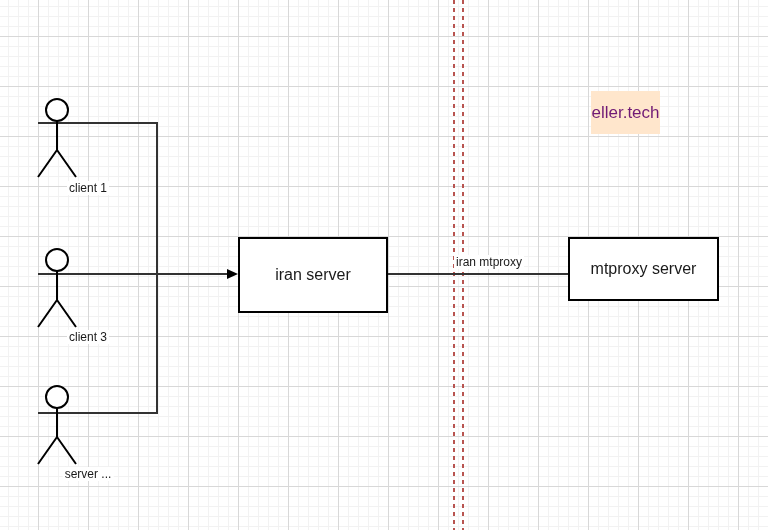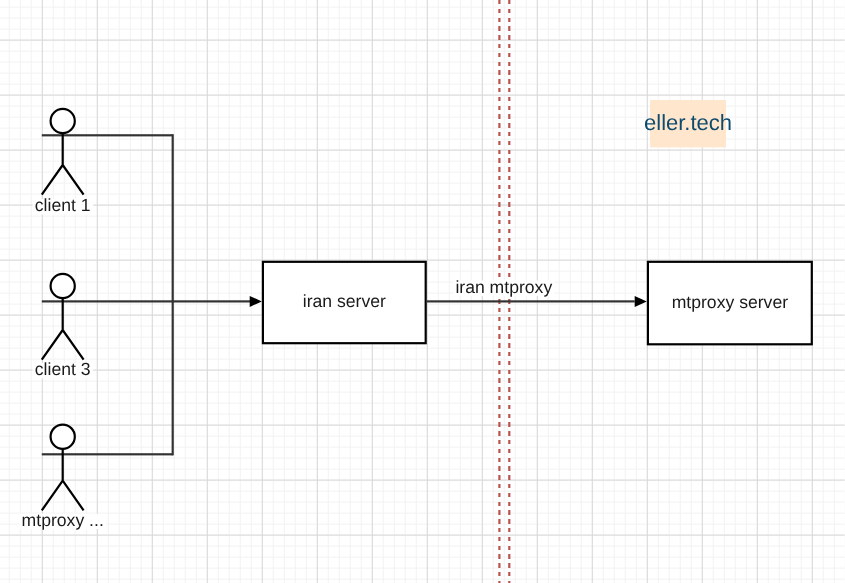--- a/index.html
+++ b/index.html
@@ -31,38 +31,39 @@
     background:repeating-linear-gradient(to bottom, #b85450 0 4px, transparent 4px 8px);
   }
   .actor{position:absolute;overflow:visible;}
   .actor circle{fill:#ffffff;stroke:#000000;stroke-width:2;}
   .actor path{fill:none;stroke:#000000;stroke-width:2;}
   .label{
     position:absolute;
     transform:translateX(-50%);
     background:#ffffff;
     color:#1a1a1a;
-    font-size:16px;line-height:14px;
+    font-size:12px;line-height:14px;
     padding:0 2px;
     white-space:nowrap;
+    margin-left:31px;
   }
   .node{
     position:absolute;
     box-sizing:border-box;
     background:#ffffff;
     border:2px solid #000000;
     display:flex;align-items:center;justify-content:center;
     font-size:16px;color:#1a1a1a;
   }
   .watermark{
     position:absolute;
     left:591px;top:91px;width:69px;height:43px;
     background:#ffe6cc;
     display:flex;align-items:center;justify-content:center;
-    font-size:20px;color:#0c4a6e;
+    font-size:17px;color:#701a75;
     white-space:nowrap;
   }
 </style>
 </head>
 <body>
 
 <div class="canvas">
 
   <div class="boundary" style="left:453px;"></div>
   <div class="boundary" style="left:462px;"></div>
@@ -85,27 +86,27 @@
   <svg class="actor" style="left:37px;top:248px;" width="40" height="82" viewBox="0 0 40 82">
     <circle cx="20" cy="12" r="11"></circle>
     <path d="M20 23 L20 52 M20 52 L1 79 M20 52 L39 79"></path>
   </svg>
   <div class="label" style="left:57px;top:330px;">client 3</div>
 
   <svg class="actor" style="left:37px;top:385px;" width="40" height="82" viewBox="0 0 40 82">
     <circle cx="20" cy="12" r="11"></circle>
     <path d="M20 23 L20 52 M20 52 L1 79 M20 52 L39 79"></path>
   </svg>
-  <div class="label" style="left:57px;top:467px;">mtproxy ...</div>
+  <div class="label" style="left:57px;top:467px;">server ...</div>
 
   <div class="node" style="left:238px;top:237px;width:150px;height:76px;">
     <span>iran server</span>
   </div>
 
-  <div class="node" style="left:588px;top:237px;width:151px;height:77px;">
+  <div class="node" style="left:568px;top:237px;width:151px;height:64px;">
     <span>mtproxy server</span>
   </div>
 
   <div class="label" style="left:458px;top:255px;">iran mtproxy</div>
 
   <div class="watermark">eller.tech</div>
 
 </div>
 
 </body></html>

